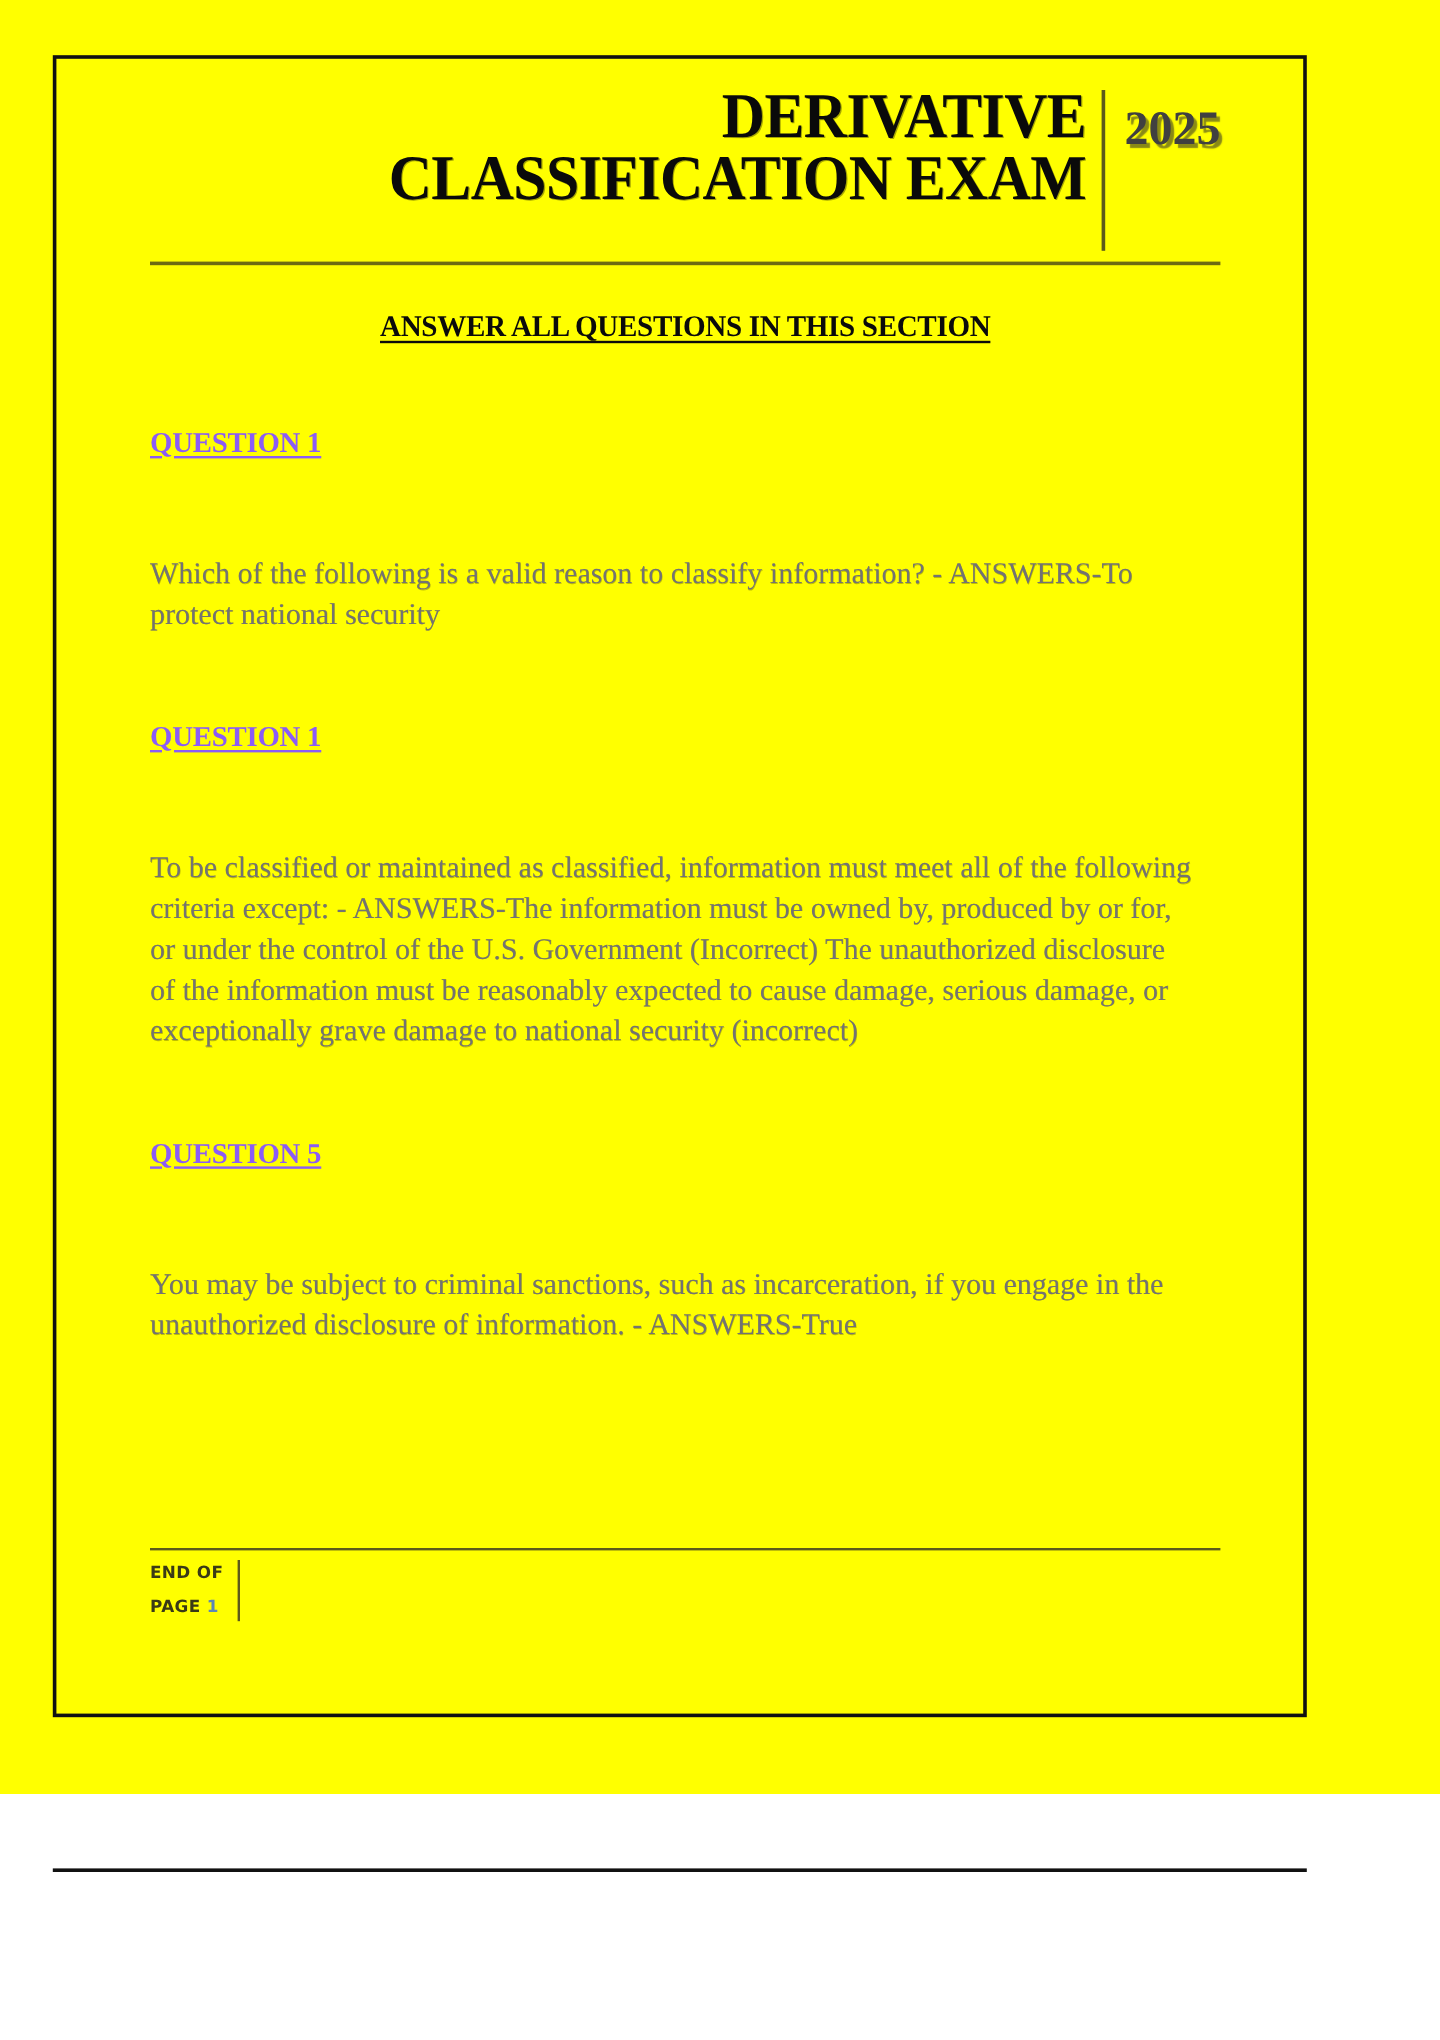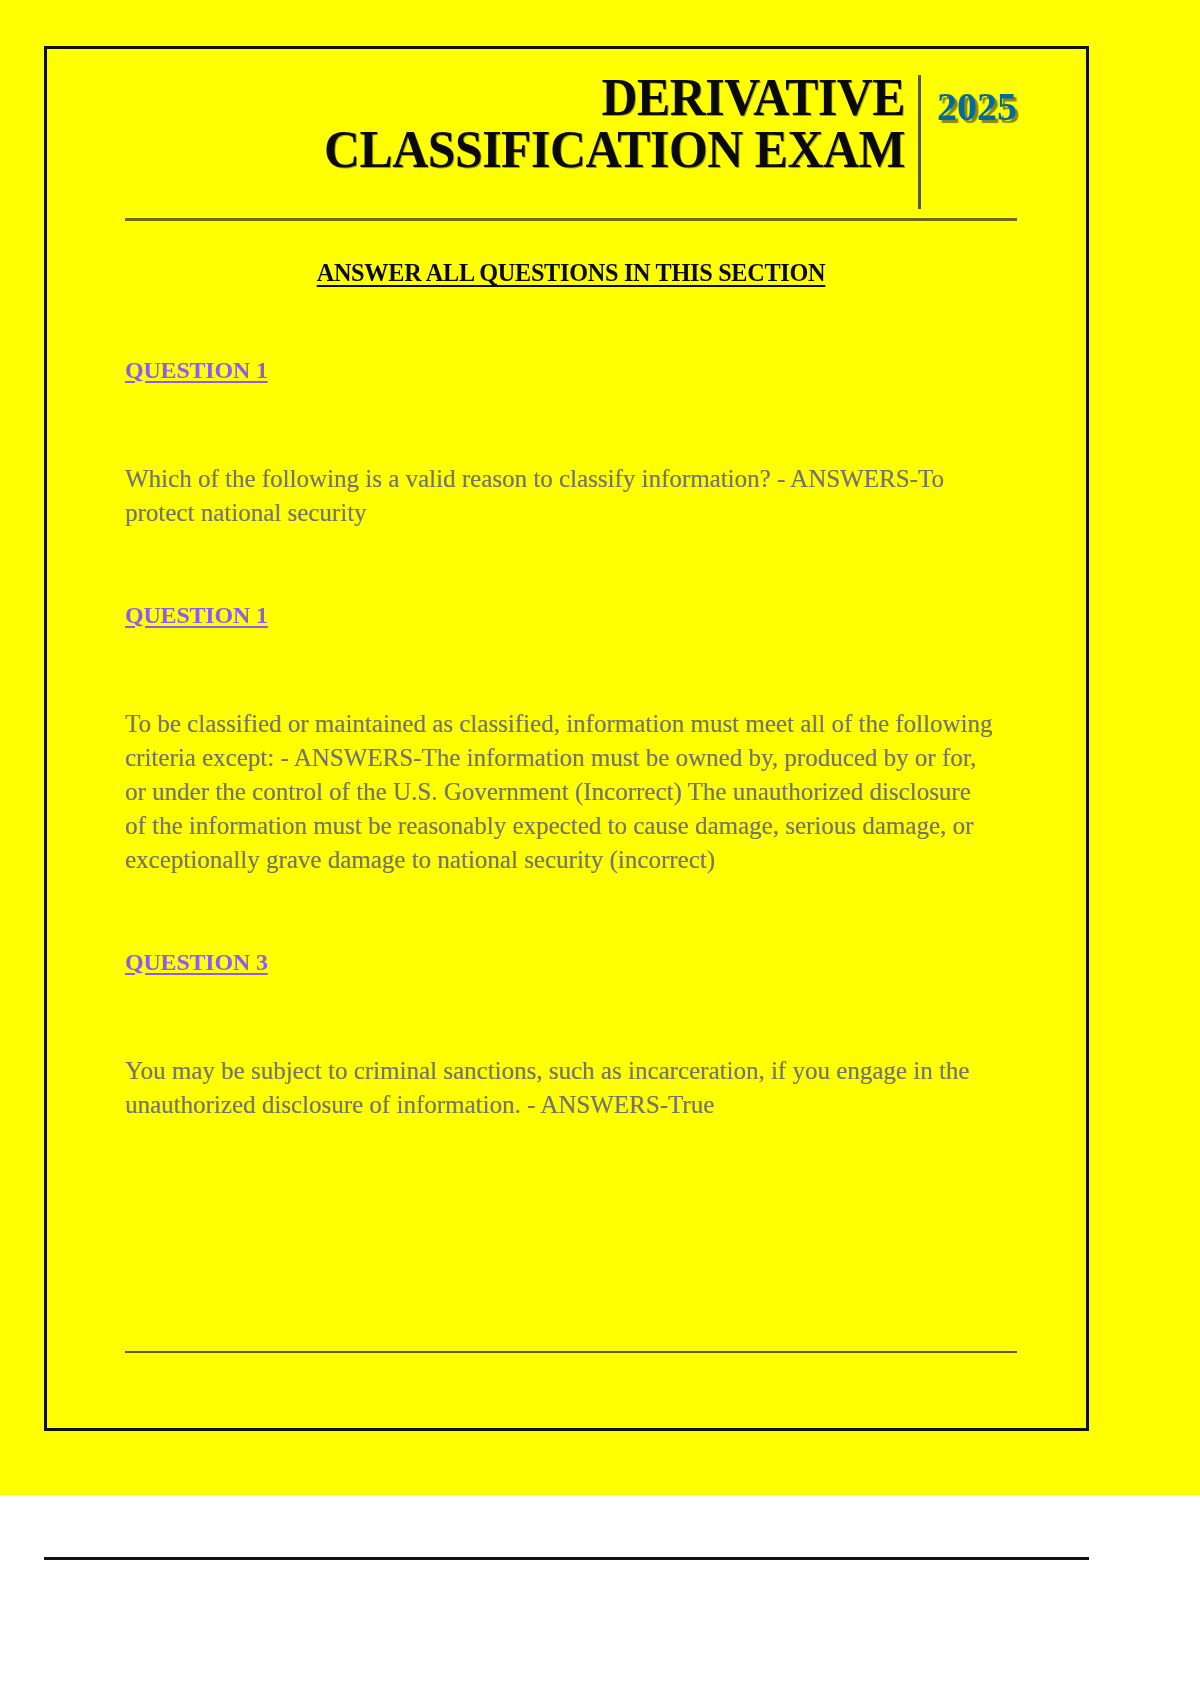--- a/index.html
+++ b/index.html
@@ -79,21 +79,21 @@
     background: #5d5a1a;
     margin-top: 4px;
     margin-bottom: 2px;
   }
 
   .doc-year {
     font-family: "Liberation Serif", "DejaVu Serif", serif;
     font-weight: bold;
     font-size: 40px;
     line-height: 1;
-    color: #0369a1;
+    color: #404040;
     padding-left: 16px;
     padding-top: 16px;
     letter-spacing: 0px;
     text-shadow: 3px 3px 1px rgba(40,40,40,0.55);
     text-align: center;
   }
 
   .header-rule {
     position: absolute;
     left: 0;
@@ -231,28 +231,32 @@
           <div class="qlabel">QUESTION 1</div>
           <div class="qbody">Which of the following is a valid reason to classify information? - ANSWERS-To protect national security</div>
         </div>
 
         <div class="qblock">
           <div class="qlabel">QUESTION 1</div>
           <div class="qbody">To be classified or maintained as classified, information must meet all of the following criteria except: - ANSWERS-The information must be owned by, produced by or for, or under the control of the U.S. Government (Incorrect) The unauthorized disclosure of the information must be reasonably expected to cause damage, serious damage, or exceptionally grave damage to national security (incorrect)</div>
         </div>
 
         <div class="qblock">
-          <div class="qlabel">QUESTION 3</div>
+          <div class="qlabel">QUESTION 5</div>
           <div class="qbody">You may be subject to criminal sanctions, such as incarceration, if you engage in the unauthorized disclosure of information. - ANSWERS-True</div>
         </div>
 
       </div>
 
       <div class="footer">
         <div class="footer-rule"></div>
+        <div class="footer-inner">
+          <div class="footer-text"><span>END OF</span><br><span>PAGE</span> <span class="footer-page-num">1</span></div>
+          <div class="footer-divider"></div>
+        </div>
       </div>
 
     </div>
   </div>
 </div>
 
 <div class="next-sheet">
   <div class="next-rule"></div>
 </div>
 

